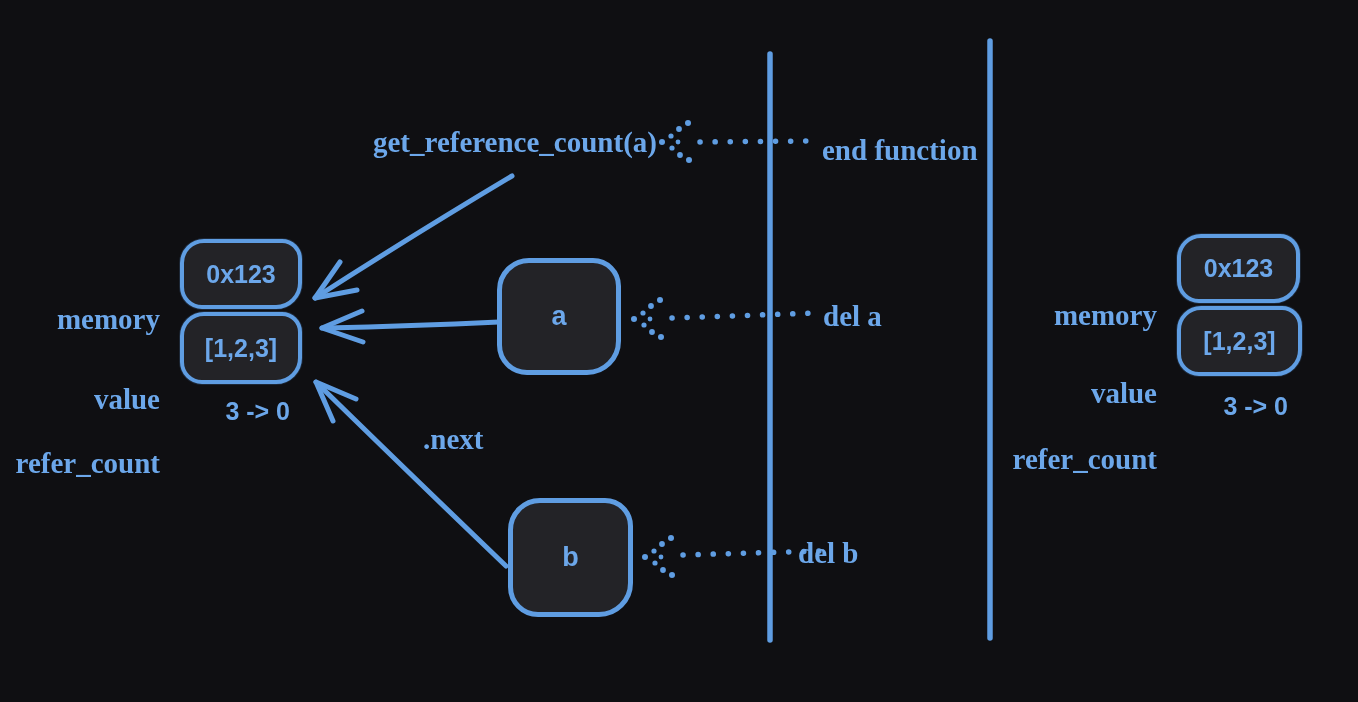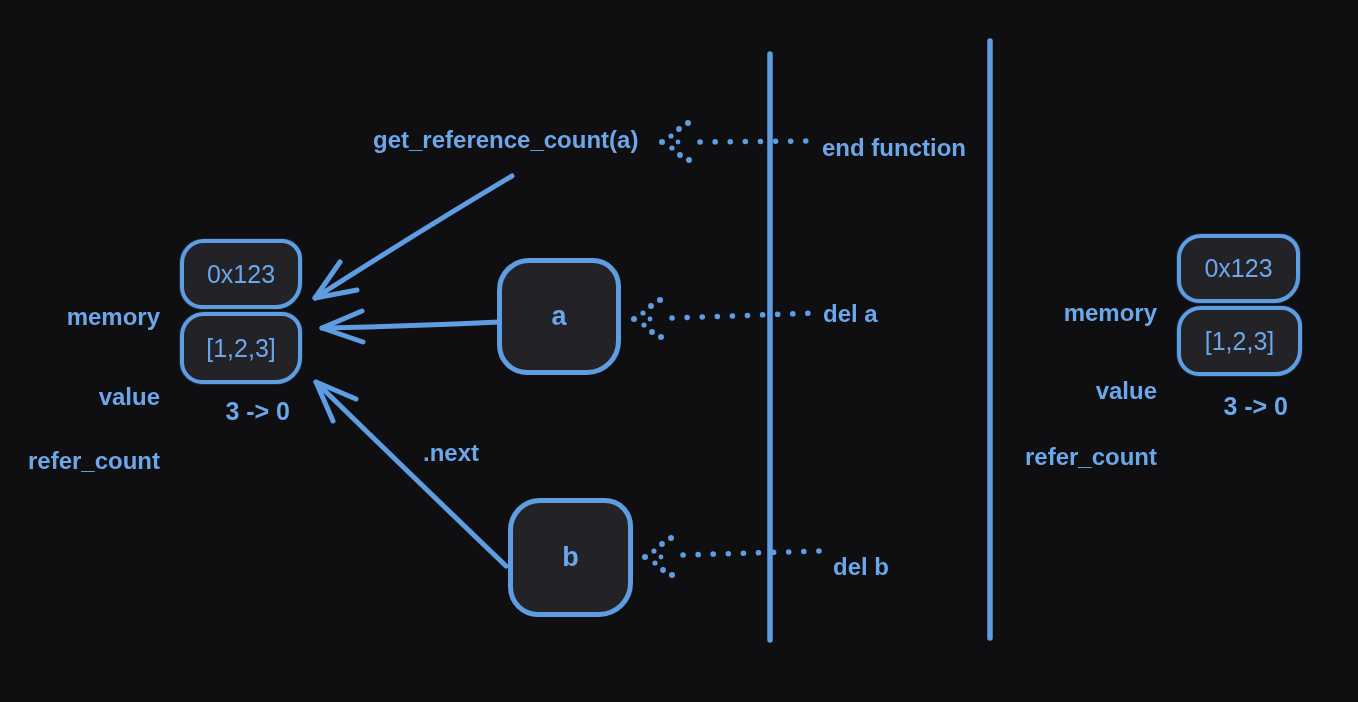--- a/index.html
+++ b/index.html
@@ -13,32 +13,33 @@
     position:relative;
     width:1358px;height:702px;
     background:var(--background);
     overflow:hidden;
     font-family:"Liberation Sans", sans-serif;
     color:var(--ink-bright);
   }
   .stage svg{position:absolute;left:0;top:0;color:var(--ink);}
   .lbl{
     position:absolute;
-    font-size:24px;font-weight:600;
+    font-size:29px;font-weight:600;
     color:var(--ink-bright);
     white-space:nowrap;
     line-height:1.1;
+    font-family:Liberation Serif, serif;
   }
   .lbl.right-align{text-align:right;margin-top:48px;}
   .valbox{
     position:absolute;
     background:var(--box-fill);
     border:4.5px solid var(--ink);
     display:flex;align-items:center;justify-content:center;
-    font-size:25px;font-weight:400;color:var(--ink-bright);
+    font-size:25px;font-weight:700;color:var(--ink-bright);
     box-sizing:border-box;
     box-shadow:0 0 0 1px rgba(95,157,226,0.18);
   }
   .memcell{border-radius:24px 20px 26px 22px;}
   .varbox{
     position:absolute;
     background:var(--box-fill);
     border:5px solid var(--ink);
     border-radius:32px 28px 34px 30px;
     display:flex;align-items:center;justify-content:center;
@@ -140,22 +141,22 @@
   <div class="varbox" style="left:497px;top:258px;width:124px;height:117px;">
     <span>a</span>
   </div>
   <div class="varbox" style="left:508px;top:498px;width:125px;height:119px;">
     <span>b</span>
   </div>
 
   <div class="lbl" style="left:373px;top:127px;">get_reference_count(a)</div>
   <div class="lbl" style="left:822px;top:135px;">end function</div>
   <div class="lbl" style="left:823px;top:301px;">del a</div>
-  <div class="lbl" style="left:833px;top:538px;margin-top:16px;">del b</div>
-  <div class="lbl" style="left:423px;top:440px;">.next</div>
+  <div class="lbl" style="left:798px;top:538px;">del b</div>
+  <div class="lbl" style="left:423px;top:424px;">.next</div>
 
   <div class="lbl right-align" style="right:201px;top:252px;">memory</div>
   <div class="valbox memcell" style="left:1177px;top:234px;width:123px;height:69px;">
     <span>0x123</span>
   </div>
 
   <div class="lbl right-align" style="right:201px;top:330px;">value</div>
   <div class="valbox memcell" style="left:1177px;top:306px;width:125px;height:70px;">
     <span>[1,2,3]</span>
   </div>

